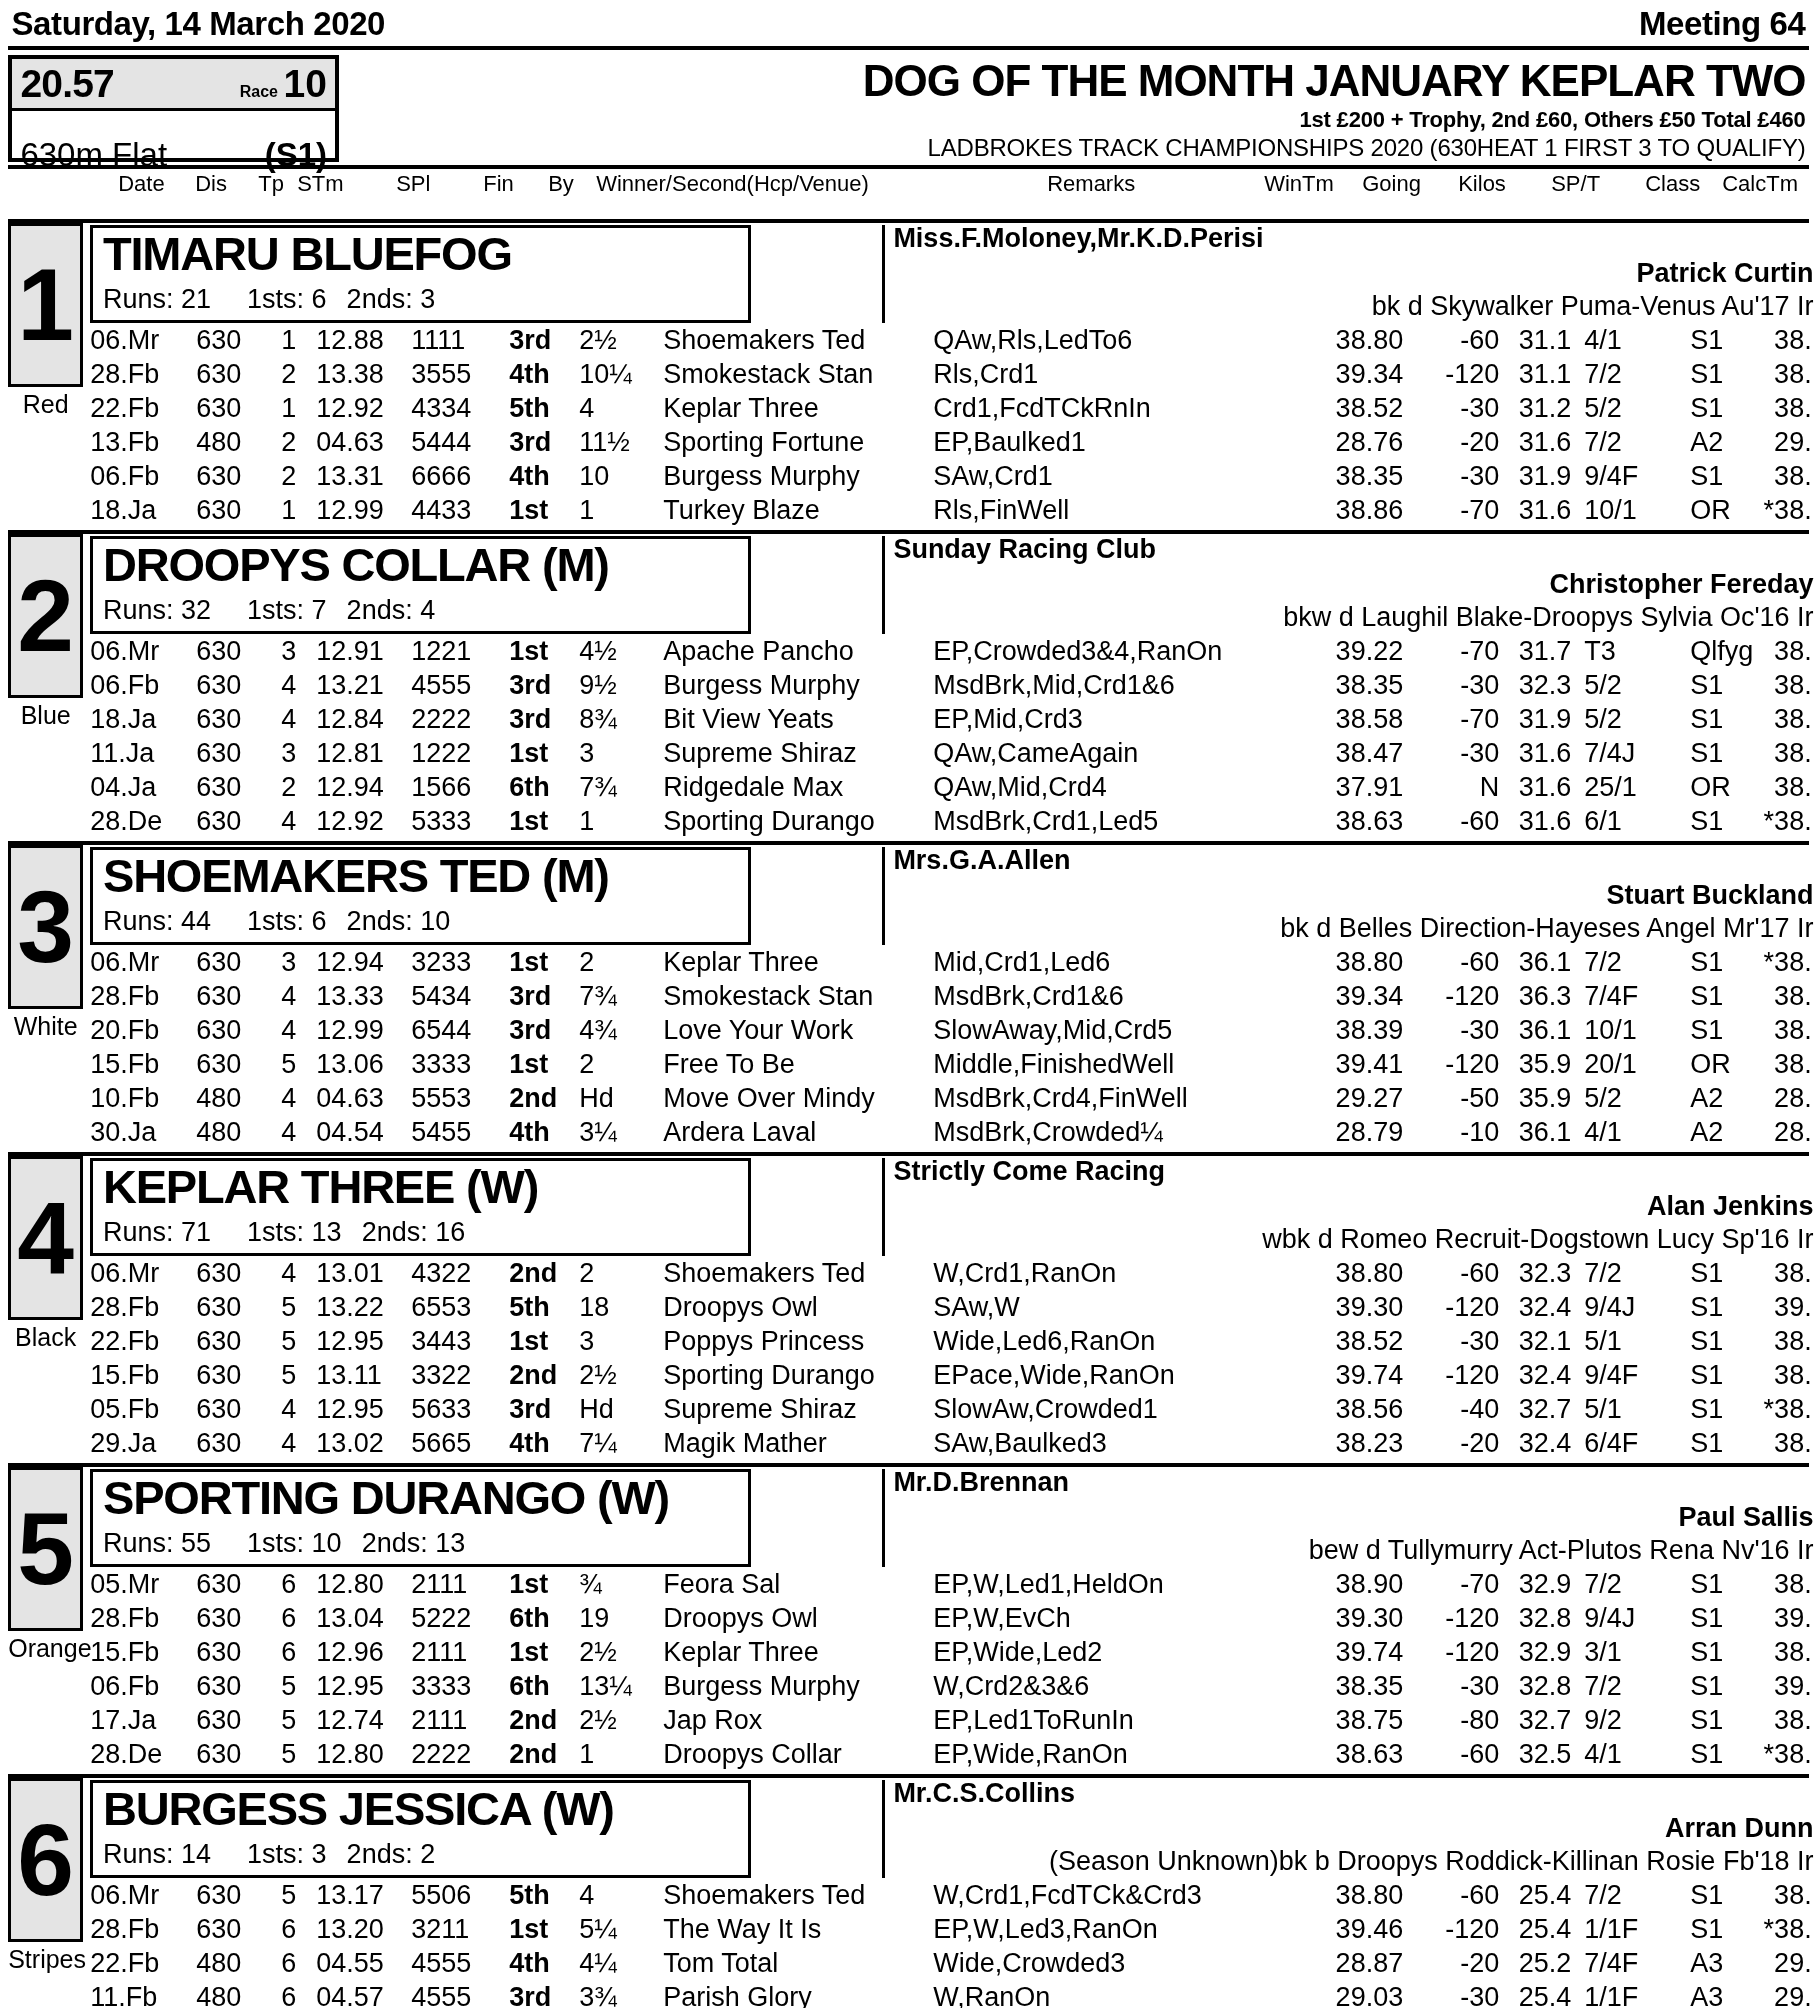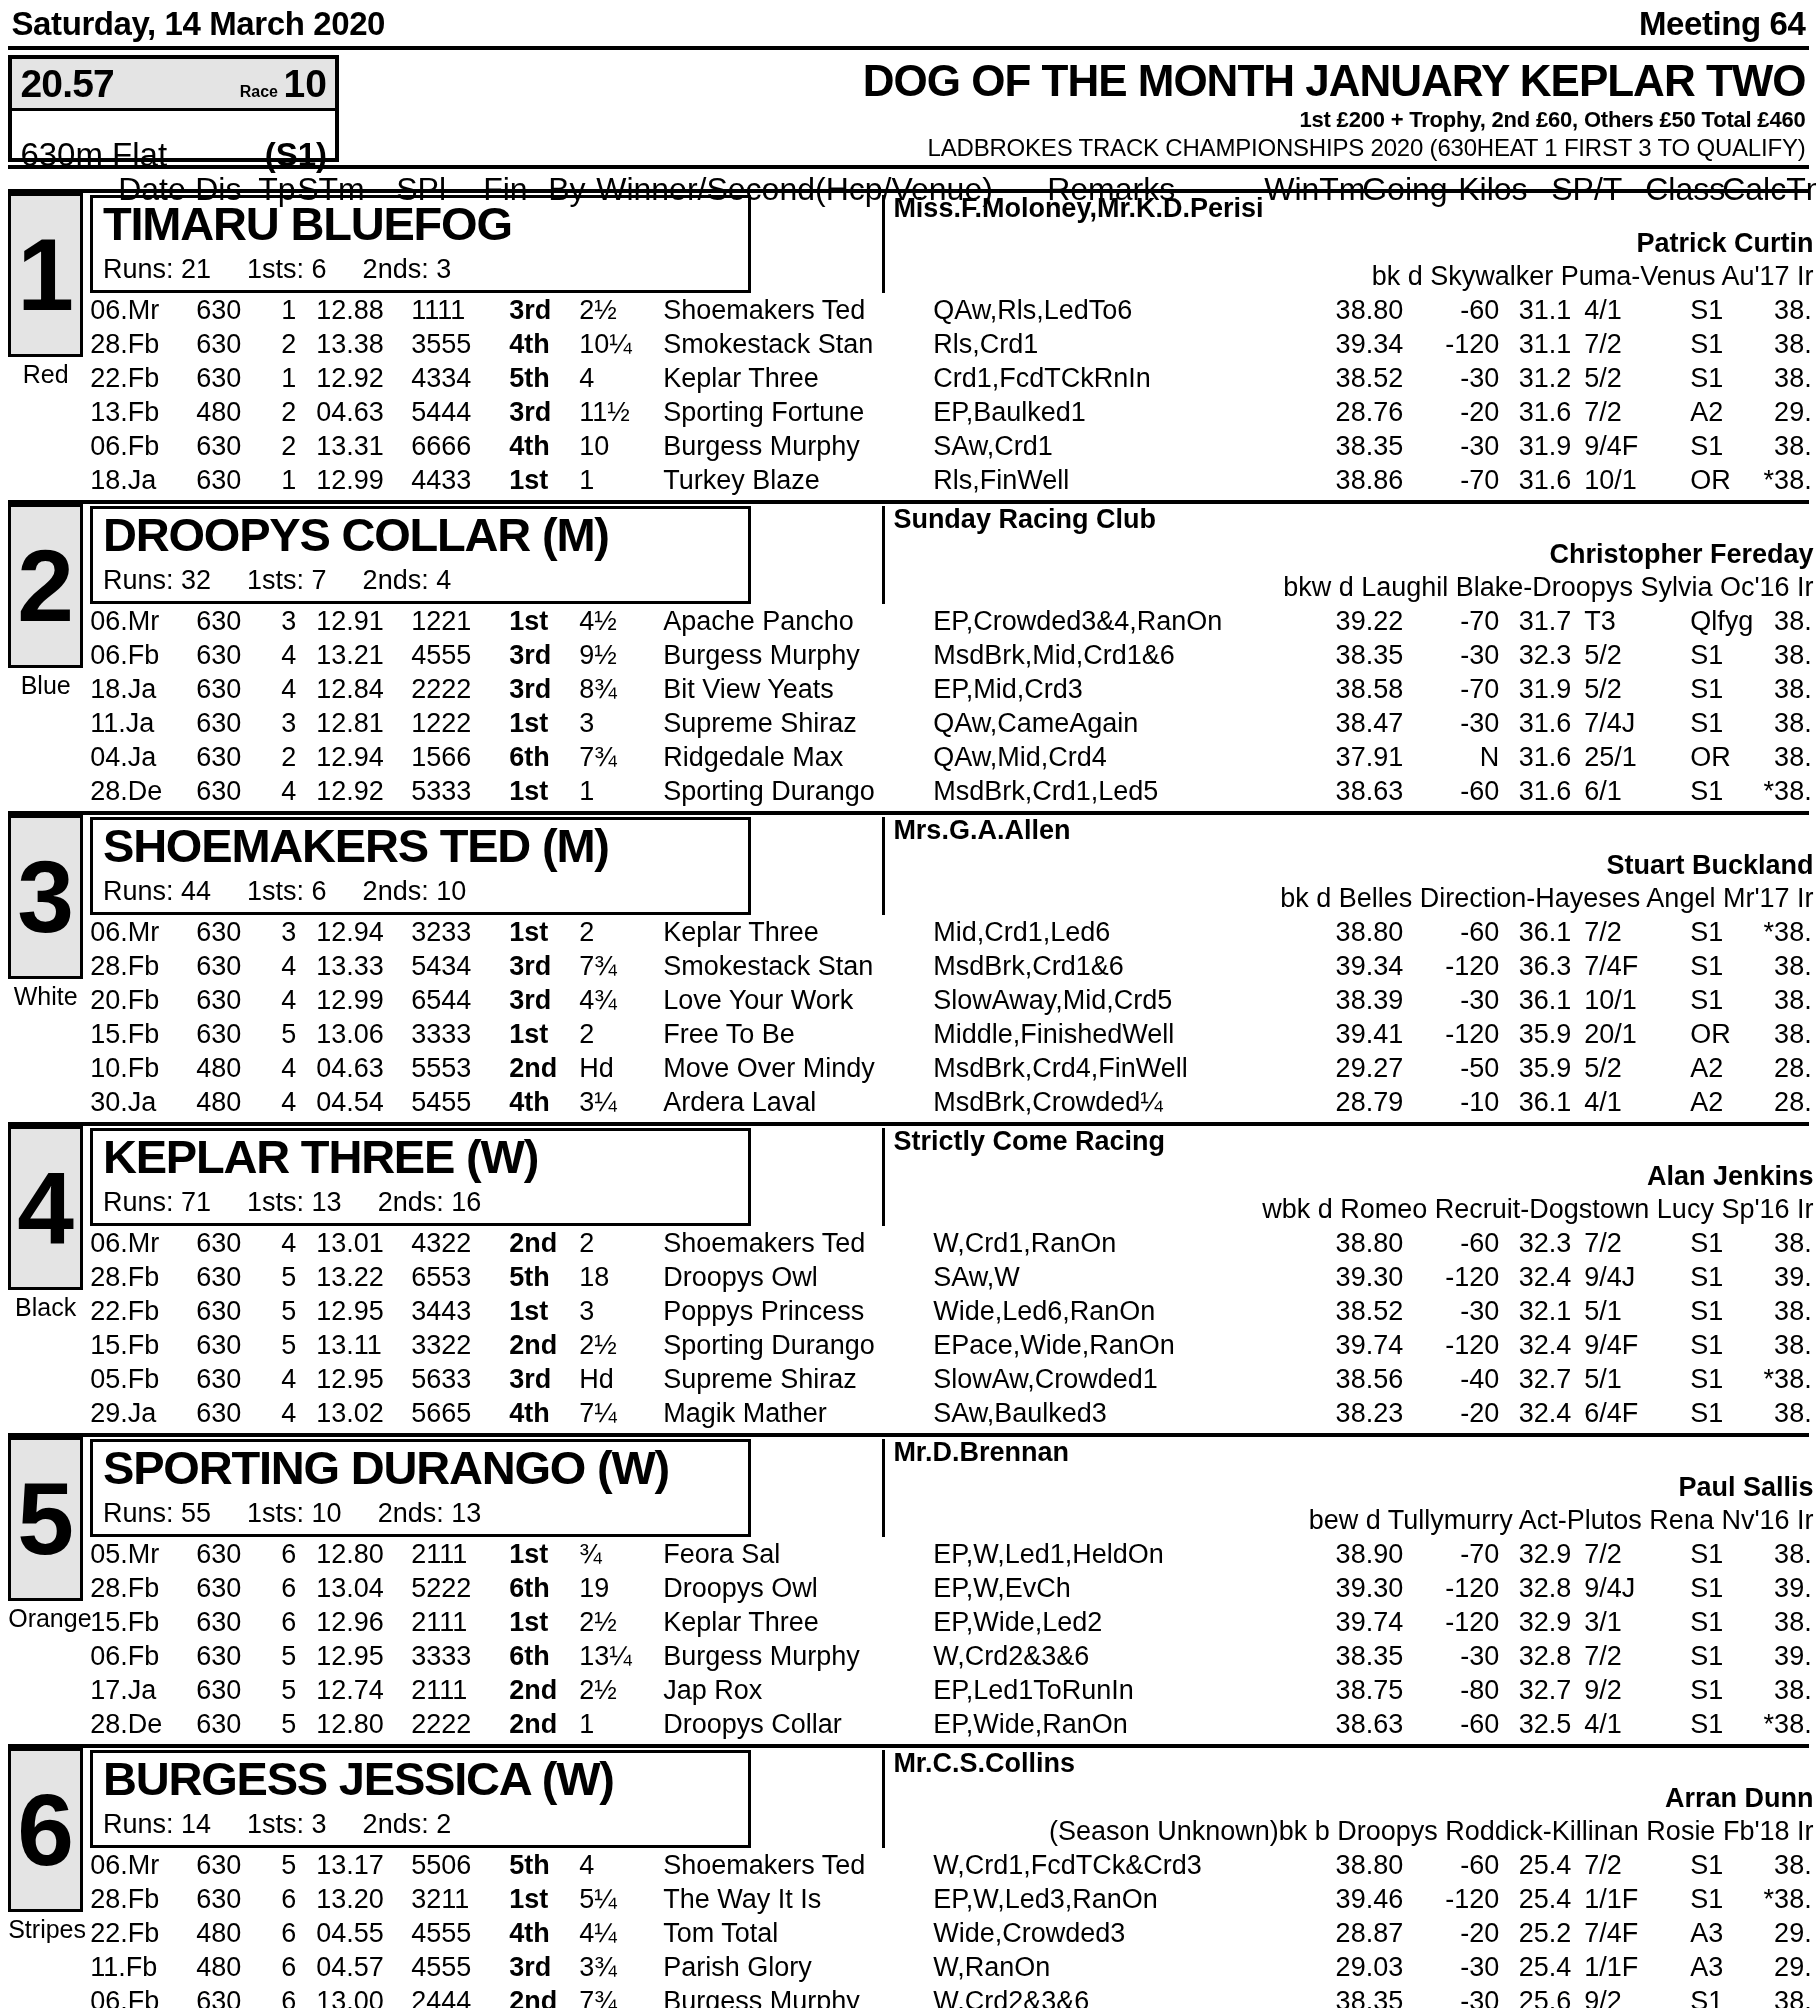--- a/index.html
+++ b/index.html
@@ -99,22 +99,22 @@
     line-height:28px;
     letter-spacing:-0.2px;
     margin-top:0.8px;
   }
 
   .hdr-rule{border-bottom:4.1px solid #000;margin-top:1.6px;}
 
   
   .colhdr{
     position:relative;
-    height:20px;
-    font-size:32px;
+    height:50px;
+    font-size:22px;
   }
   .colhdr span{position:absolute;top:1.6px;white-space:nowrap;}
 
   
   .dog{
     position:relative;
     border-top:4.1px solid #000;
   }
   .dog:first-of-type{border-top:4.1px solid #000;}
 
@@ -162,21 +162,21 @@
     line-height:59px;
     white-space:nowrap;
   }
   .statsline{
     position:absolute;
     left:9.8px;top:54px;
     font-size:27px;line-height:34px;
     white-space:nowrap;
   }
   .statsline .s2{margin-left:36px;}
-  .statsline .s3{margin-left:36px;}
+  .statsline .s3{margin-left:20px;}
 
   .ownerbox{
     position:absolute;
     left:792px;top:1.6px;
     width:933px;
     height:98px;
     border-left:3.3px solid #000;
     box-sizing:border-box;
   }
   .owner{

